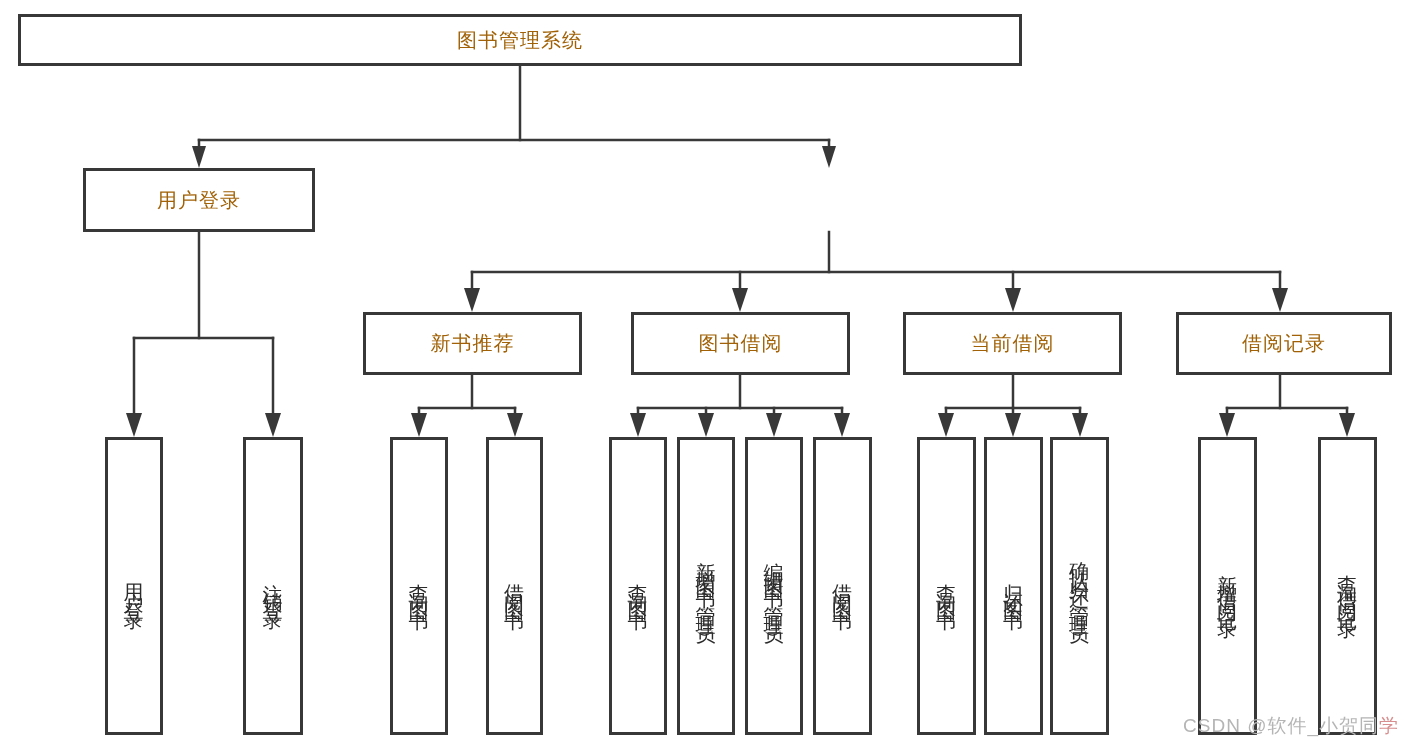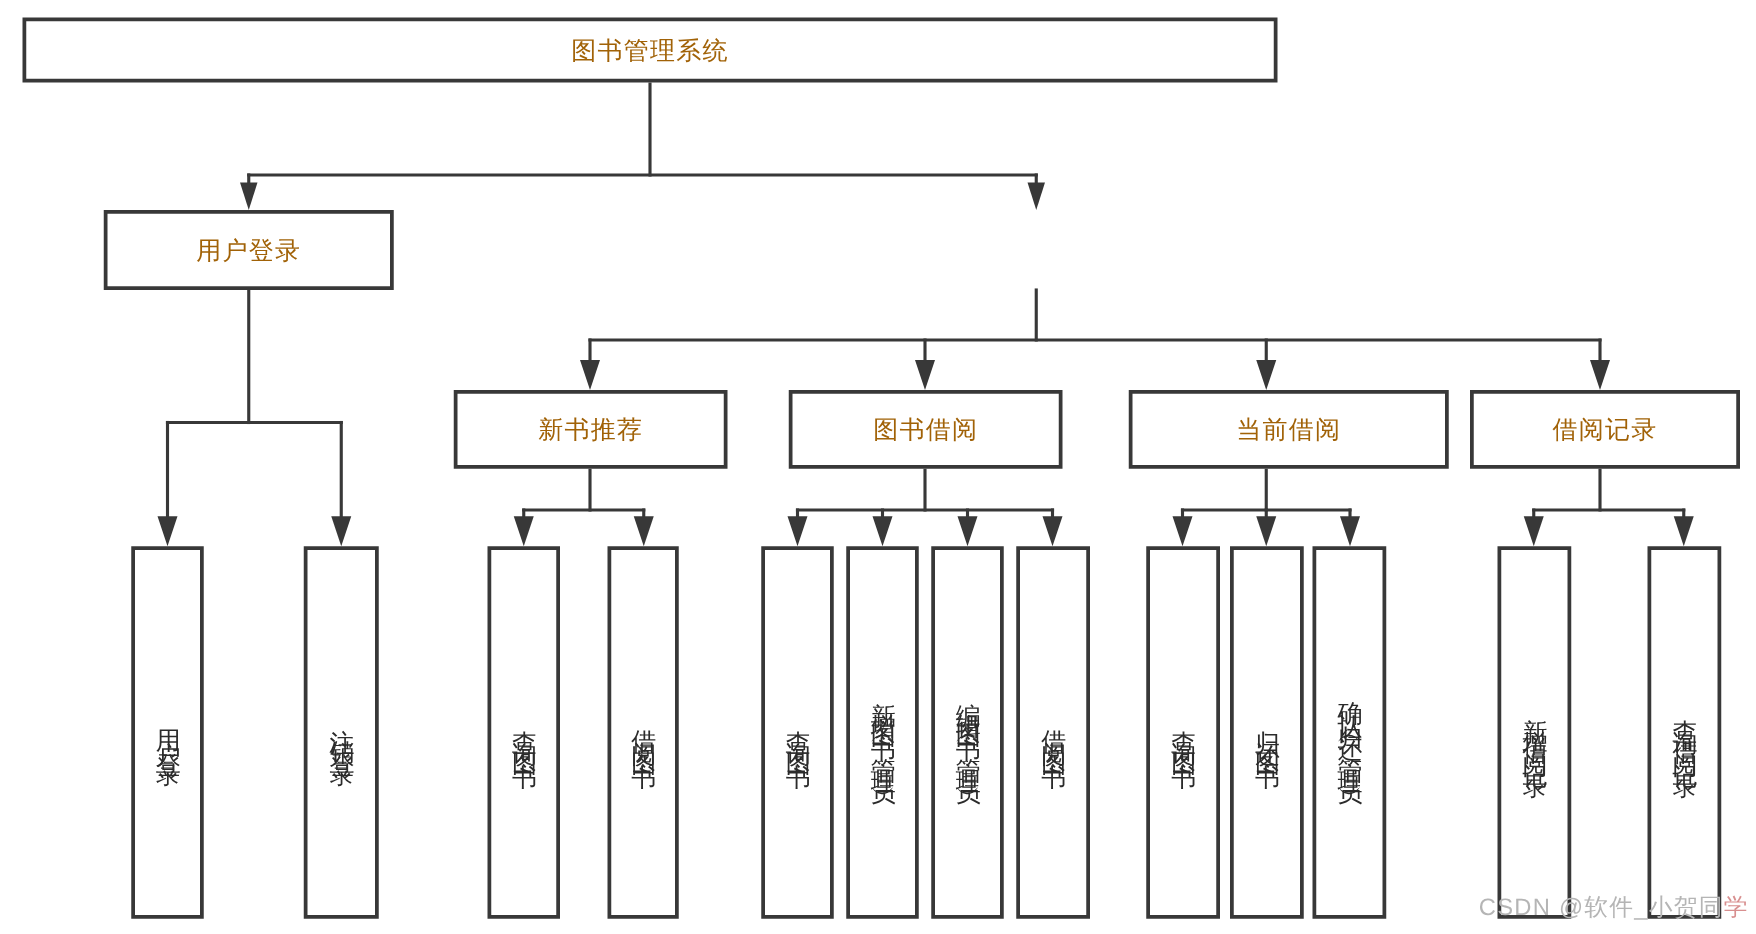--- a/index.html
+++ b/index.html
@@ -149,21 +149,21 @@
   <div class="hbox" style="left:83px; top:168px; width:232px; height:64px;">
     <span>用户登录</span>
   </div>
 
   <div class="hbox" style="left:363px; top:312px; width:219px; height:63px;">
     <span>新书推荐</span>
   </div>
   <div class="hbox" style="left:631px; top:312px; width:219px; height:63px;">
     <span>图书借阅</span>
   </div>
-  <div class="hbox" style="left:903px; top:312px; width:256px; height:63px;">
+  <div class="hbox" style="left:903px; top:312px; width:219px; height:63px;">
     <span>当前借阅</span>
   </div>
   <div class="hbox" style="left:1176px; top:312px; width:216px; height:63px;">
     <span>借阅记录</span>
   </div>
 
   <div class="vbox" style="left:105px; top:437px; width:58px; height:298px;">
     <span class="vtext">用户登录</span>
   </div>
   <div class="vbox" style="left:243px; top:437px; width:60px; height:298px;">

